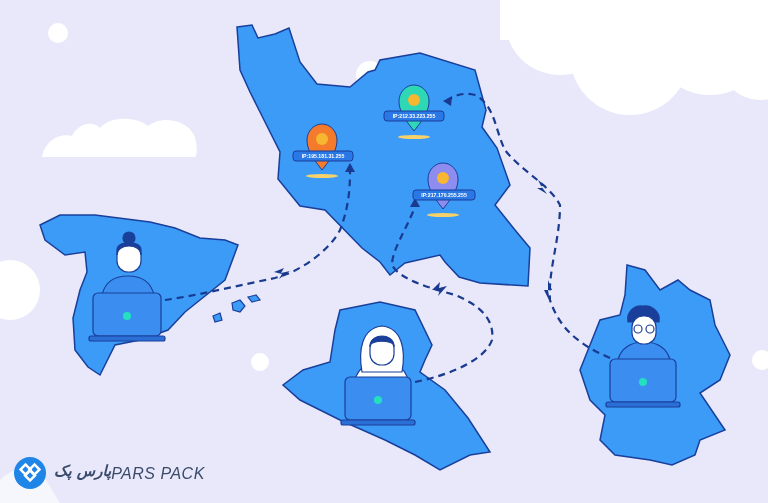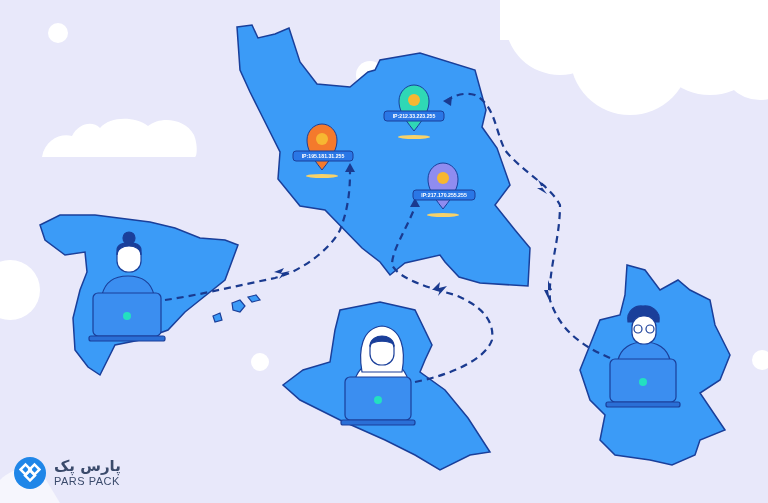--- a/index.html
+++ b/index.html
@@ -1,23 +1,23 @@
 <!DOCTYPE html>
 <html><head>
 <meta charset="utf-8">
 <style>
   html, body { margin:0; padding:0; }
   body { width:768px; height:503px; overflow:hidden; background:#e8e8fa; position:relative; font-family:"Liberation Sans", sans-serif; }
   svg.scene { position:absolute; left:0; top:0; width:768px; height:503px; }
   .ip-label { font-family:"Liberation Sans", sans-serif; font-size:5.2px; font-weight:bold; fill:#ffffff; }
   .logo { position:absolute; left:14px; top:457px; display:flex; align-items:center; gap:8px; }
   .logo-mark { width:32px; height:32px; border-radius:50%; background:#1f86e8; display:flex; align-items:center; justify-content:center; }
-  .logo-text { display:flex; flex-direction:column; line-height:1; }
+  .logo-text { display:flex; flex-direction:row; line-height:1;font-style:italic; }
   .logo-fa { font-family:"DejaVu Sans", sans-serif; font-size:15px; color:#3a4a6b; font-weight:bold; text-align:right; }
-  .logo-en { font-family:"Liberation Sans", sans-serif; font-size:11px; color:#3a4a6b; letter-spacing:0.5px; margin-top:2px; }
+  .logo-en { font-family:"Liberation Sans", sans-serif; font-size:16px; color:#3a4a6b; letter-spacing:0.5px; margin-top:2px; }
 </style>
 </head>
 <body>
 
 <svg class="scene" viewBox="0 0 768 503">
 
   <g fill="#ffffff">
     <circle cx="58" cy="33" r="10"></circle>
     <path d="M42 157 C45 140 60 133 72 136 C78 124 92 120 100 128 C110 116 135 116 148 126 C160 116 185 118 194 135 C198 145 197 157 195 157 Z"></path>
     <circle cx="560" cy="20" r="55"></circle>

